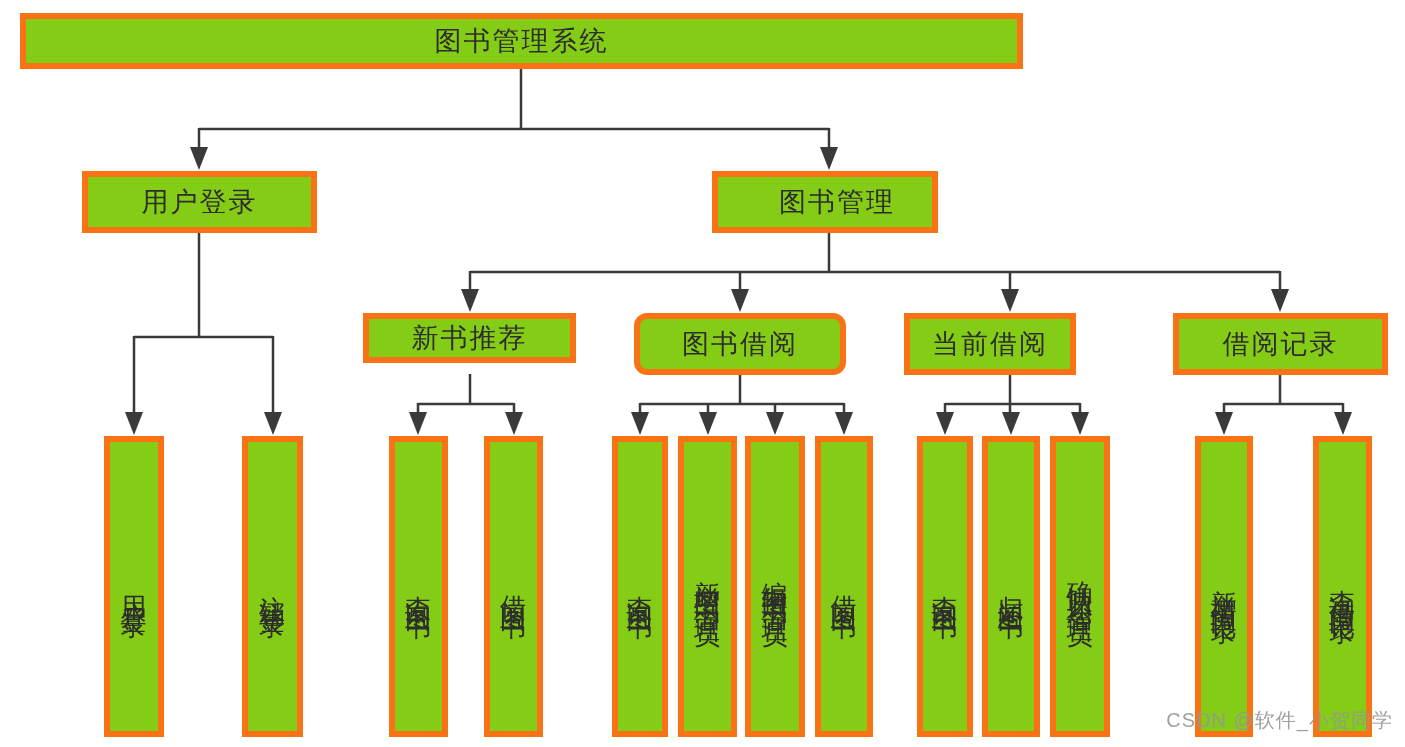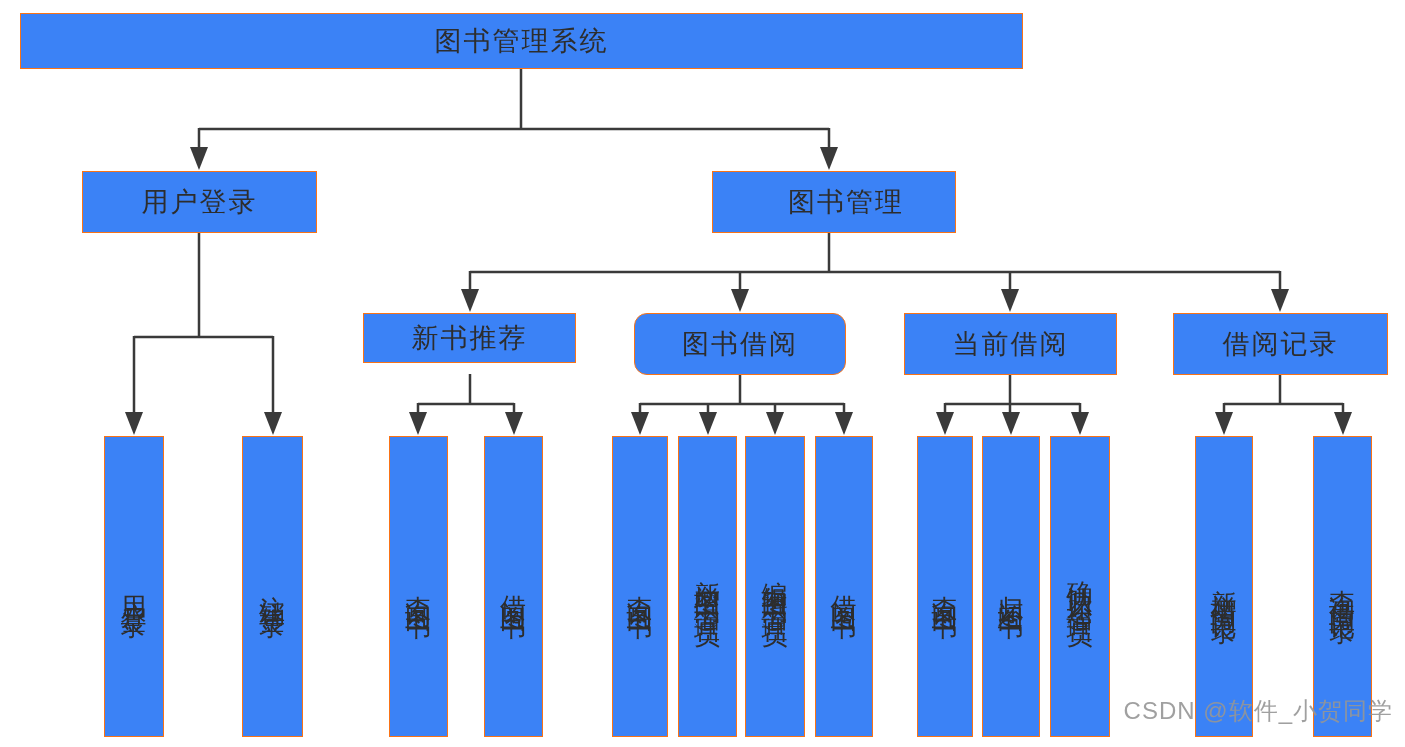--- a/index.html
+++ b/index.html
@@ -12,22 +12,22 @@
     overflow: hidden;
   }
   #connector-layer {
     position: absolute;
     left: 0; top: 0;
     width: 1405px; height: 747px;
   }
   .box {
     position: absolute;
     box-sizing: border-box;
-    border: 1px solid #f97316;
-    background: #3b82f6;
+    border: 6px solid #f97316;
+    background: #84cc16;
     display: flex;
     align-items: center;
     justify-content: center;
     color: #2d2d2d;
     text-align: center;
   }
   .hbox {
     font-size: 27px;
     letter-spacing: 2px;
     white-space: nowrap;
@@ -35,22 +35,22 @@
   .vbox {
     font-size: 26px;
     writing-mode: vertical-rl;
     text-orientation: mixed;
     letter-spacing: 6px;
     line-height: 1;
   }
   #watermark {
     position: absolute;
     right: 12px;
-    bottom: 20px;
-    font-size: 24px;
+    bottom: 13px;
+    font-size: 20px;
     letter-spacing: 1px;
     color: rgba(150,150,150,0.9);
     white-space: nowrap;
     z-index: 5;
   }
 </style>
 </head>
 <body>
 
 <div id="canvas">
@@ -94,25 +94,25 @@
       <polygon points="1002,412 1020,412 1011,435"></polygon>
       <polygon points="1071,412 1089,412 1080,435"></polygon>
       <polygon points="1215,412 1233,412 1224,435"></polygon>
       <polygon points="1334,412 1352,412 1343,435"></polygon>
     </g>
   </svg>
 
   <div class="box hbox" style="left:20px; top:13px; width:1003px; height:56px;">图书管理系统</div>
 
   <div class="box hbox" style="left:82px; top:171px; width:235px; height:62px;">用户登录</div>
-  <div class="box hbox" style="left:712px; top:171px; width:244px; height:62px;padding-left:24px;">图书管理</div>
+  <div class="box hbox" style="left:712px; top:171px; width:226px; height:62px;padding-left:24px;">图书管理</div>
 
   <div class="box hbox" style="left:363px; top:313px; width:213px; height:50px;">新书推荐</div>
   <div class="box hbox" style="left:634px; top:313px; width:212px; height:62px;border-radius:13px;">图书借阅</div>
-  <div class="box hbox" style="left:904px; top:313px; width:213px; height:62px;">当前借阅</div>
+  <div class="box hbox" style="left:904px; top:313px; width:172px; height:62px;">当前借阅</div>
   <div class="box hbox" style="left:1173px; top:313px; width:215px; height:62px;">借阅记录</div>
 
   <div class="box vbox" style="left:104px; top:436px; width:60px; height:301px;">用户登录</div>
   <div class="box vbox" style="left:242px; top:436px; width:61px; height:301px;">注销登录</div>
 
   <div class="box vbox" style="left:389px; top:436px; width:59px; height:301px;">查询图书</div>
   <div class="box vbox" style="left:484px; top:436px; width:59px; height:301px;">借阅图书</div>
 
   <div class="box vbox" style="left:612px; top:436px; width:56px; height:301px;">查询图书</div>
   <div class="box vbox" style="left:678px; top:436px; width:59px; height:301px;">新增图书（管理员）</div>

